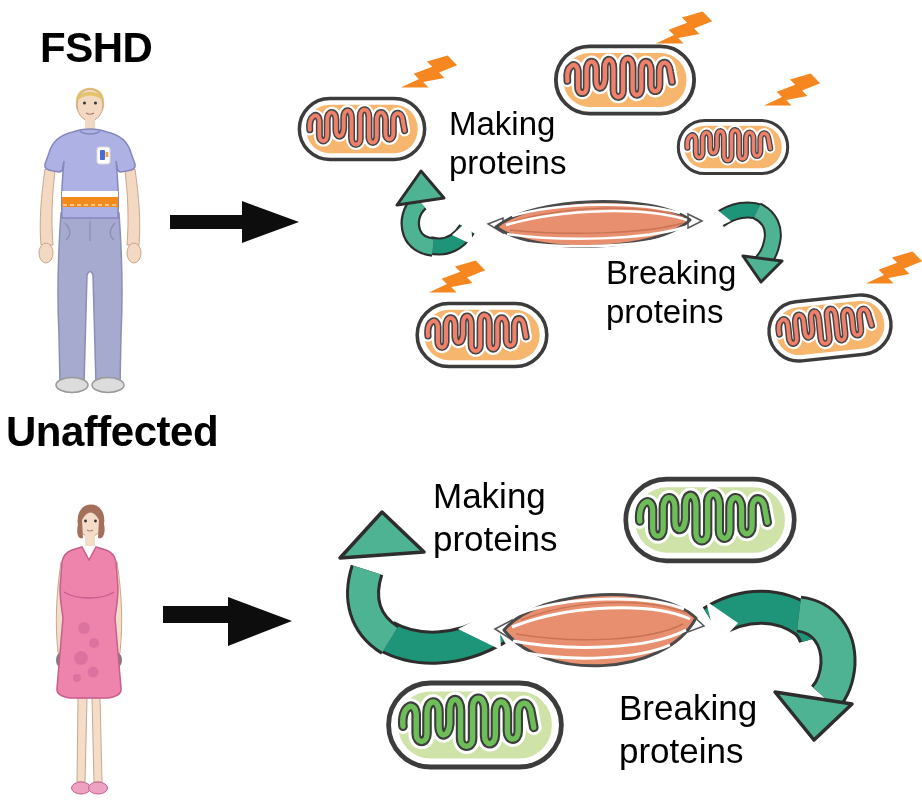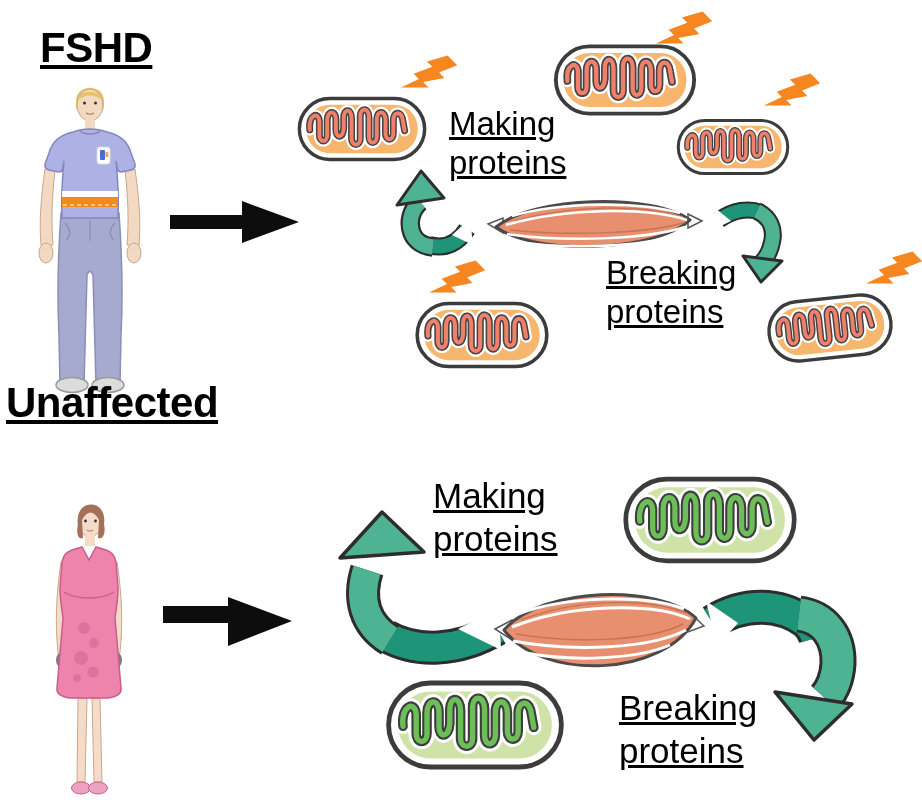--- a/index.html
+++ b/index.html
@@ -3,21 +3,21 @@
 <meta charset="utf-8">
 <style>
   html,body{margin:0;padding:0;background:#fff;}
   .page{position:relative;width:922px;height:800px;background:#fff;overflow:hidden;
         font-family:"Liberation Sans", sans-serif;}
   svg.canvas{position:absolute;left:0;top:0;}
   .t{position:absolute;color:var(--text,#000);white-space:nowrap;}
   .title{font-size:42px;font-weight:bold;line-height:52px;letter-spacing:-0.5px;}
   .label{font-size:33px;line-height:39px;}
   .label-lg{font-size:35px;line-height:43px;}
-  .t span{display:block;text-decoration:underline;}
+  .t span{display:block;}
 </style>
 </head>
 <body>
 
 <div class="page">
 
 <svg class="canvas" width="922" height="800" viewBox="0 0 922 800">
   <defs>
     <g id="mitoO">
       <rect x="3" y="4" width="144" height="70" rx="35" fill="#fff" stroke="var(--mito-outline,#3c3c3c)" stroke-width="4"></rect>
@@ -184,21 +184,21 @@
 <div class="t label" style="left:449px;top:104px">
   <span>Making</span>
   <span>proteins</span>
 </div>
 
 <div class="t label" style="left:606px;top:253px">
   <span>Breaking</span>
   <span>proteins</span>
 </div>
 
-<div class="t title" style="left:6px;top:377px">
+<div class="t title" style="left:6px;top:406px">
   <span>Unaffected</span>
 </div>
 
 <div class="t label-lg" style="left:433px;top:474px">
   <span>Making</span>
   <span>proteins</span>
 </div>
 
 <div class="t label-lg" style="left:619px;top:686px">
   <span>Breaking</span>

